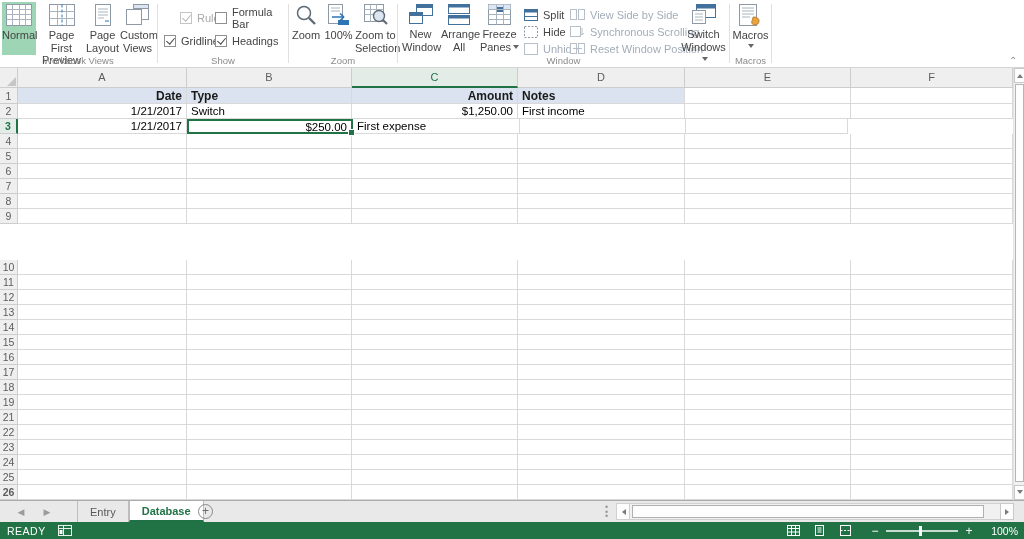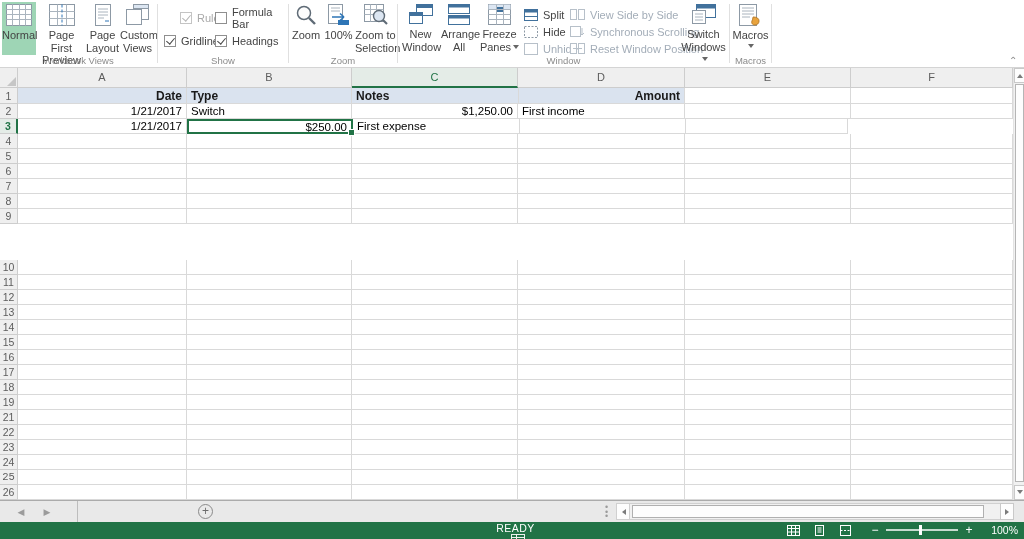--- a/index.html
+++ b/index.html
@@ -96,21 +96,21 @@
   .splitdots { position:absolute; left:605px; top:4px; width:4px; color:#9b9b9b;
     font-size:9px; line-height:4.5px; letter-spacing:0; }
   .hscroll { position:absolute; left:616px; top:2px; width:398px; height:17px;
     background:#f1f1f1; border:1px solid #d0d0d0; }
   .hthumb { position:absolute; top:1px; height:13px; background:#fdfdfd;
     border:1px solid #b0b0b0; }
 
   
   .statusbar { position:absolute; top:522px; left:0; width:1024px; height:17px;
     background:#217346; color:#fff; font-size:10.5px; display:flex;
-    align-items:center;flex-direction:column; }
+    align-items:center; }
   .sb-mode { margin-left:7px; letter-spacing:0.5px; }
   .sb-right { position:absolute; right:6px; display:flex; align-items:center;
     gap:0; }
   .viewbtn { width:26px; height:16px; display:flex; align-items:center;
     justify-content:center; }
   .zoomctl { display:flex; align-items:center; margin-left:10px; }
   .zminus,.zplus { width:14px; color:#fff; text-align:center; font-size:12px;
     line-height:14px; }
   .ztrack { width:72px; height:2px; background:rgba(255,255,255,.75);
     margin:0 4px; position:relative; }
@@ -322,22 +322,22 @@
         <div class="ch" style="width: 165px;">B</div>
         <div class="ch sel" style="width: 166px;">C</div>
         <div class="ch" style="width: 167px;">D</div>
         <div class="ch" style="width: 166px;">E</div>
         <div class="ch" style="width: 162px;">F</div>
       </div>
       <div class="grow" style="height: 16px;">
         <div class="rh">1</div>
         <div class="cell hcell" style="width: 169px; justify-content: flex-end;">Date</div>
         <div class="cell hcell" style="width: 165px; justify-content: flex-start;">Type</div>
+        <div class="cell hcell" style="width: 166px; justify-content: flex-end;">Amount</div>
         <div class="cell hcell" style="width: 167px; justify-content: flex-start;">Notes</div>
-        <div class="cell hcell" style="width: 166px; justify-content: flex-end;">Amount</div>
         <div class="cell" style="width: 166px; justify-content: flex-start;"></div>
         <div class="cell" style="width: 162px; justify-content: flex-start;"></div>
       </div>
       <div class="grow" style="height: 15px;">
         <div class="rh">2</div>
         <div class="cell" style="width: 169px; justify-content: flex-end;">1/21/2017</div>
         <div class="cell" style="width: 165px; justify-content: flex-start;">Switch</div>
         <div class="cell" style="width: 166px; justify-content: flex-end;">$1,250.00</div>
         <div class="cell" style="width: 167px; justify-content: flex-start;">First income</div>
         <div class="cell" style="width: 166px; justify-content: flex-start;"></div>
@@ -524,30 +524,30 @@
       </div>
       <div class="grow" style="height: 15px;">
         <div class="rh">24</div>
         <div class="cell" style="width: 169px; justify-content: flex-end;"></div>
         <div class="cell" style="width: 165px; justify-content: flex-start;"></div>
         <div class="cell" style="width: 166px; justify-content: flex-end;"></div>
         <div class="cell" style="width: 167px; justify-content: flex-start;"></div>
         <div class="cell" style="width: 166px; justify-content: flex-start;"></div>
         <div class="cell" style="width: 162px; justify-content: flex-start;"></div>
       </div>
-      <div class="grow" style="height: 15px; font-family: Liberation Mono, monospace;">
+      <div class="grow" style="height: 15px;">
         <div class="rh">25</div>
         <div class="cell" style="width: 169px; justify-content: flex-end;"></div>
         <div class="cell" style="width: 165px; justify-content: flex-start;"></div>
         <div class="cell" style="width: 166px; justify-content: flex-end;"></div>
         <div class="cell" style="width: 167px; justify-content: flex-start;"></div>
         <div class="cell" style="width: 166px; justify-content: flex-start;"></div>
         <div class="cell" style="width: 162px; justify-content: flex-start;"></div>
       </div>
-      <div class="grow" style="height: 15px;">
+      <div class="grow" style="height: 15px; font-weight: bold;">
         <div class="rh">26</div>
         <div class="cell" style="width: 169px; justify-content: flex-end;"></div>
         <div class="cell" style="width: 165px; justify-content: flex-start;"></div>
         <div class="cell" style="width: 166px; justify-content: flex-end;"></div>
         <div class="cell" style="width: 167px; justify-content: flex-start;"></div>
         <div class="cell" style="width: 166px; justify-content: flex-start;"></div>
         <div class="cell" style="width: 162px; justify-content: flex-start;"></div>
       </div>
       <div class="grow" style="height: 15px;">
         <div class="rh">27</div>
@@ -576,20 +576,24 @@
     <div class="vthumb" style="top:16px;height:398px"></div>
     <div class="sbtn" style="left:0;top:417px;width:11px;height:15px">
         <span class="tri down"></span>
       </div>
   </div>
 
   <div class="tabstrip">
     <div class="navarrow" style="left:12px">◀</div>
     <div class="navarrow" style="left:38px">▶</div>
     <div class="tabdiv" style="left:77px"></div>
+    <div id="tabs">
+        <div class="stab">Entry</div>
+        <div class="stab active">Database</div>
+      </div>
     <div class="addsheet">+</div>
     <div class="splitdots">•<br>•<br>•</div>
     <div class="hscroll">
       <div class="sbtn" style="left:0;top:0;width:13px;height:15px;border:none;border-right:1px solid #d0d0d0">
           <span class="tri left"></span>
         </div>
       <div class="hthumb" style="left:15px;width:352px"></div>
     </div>
     <div class="sbtn" style="position:absolute;left:1000px;top:2px;width:14px;height:17px">
         <span class="tri right"></span>

